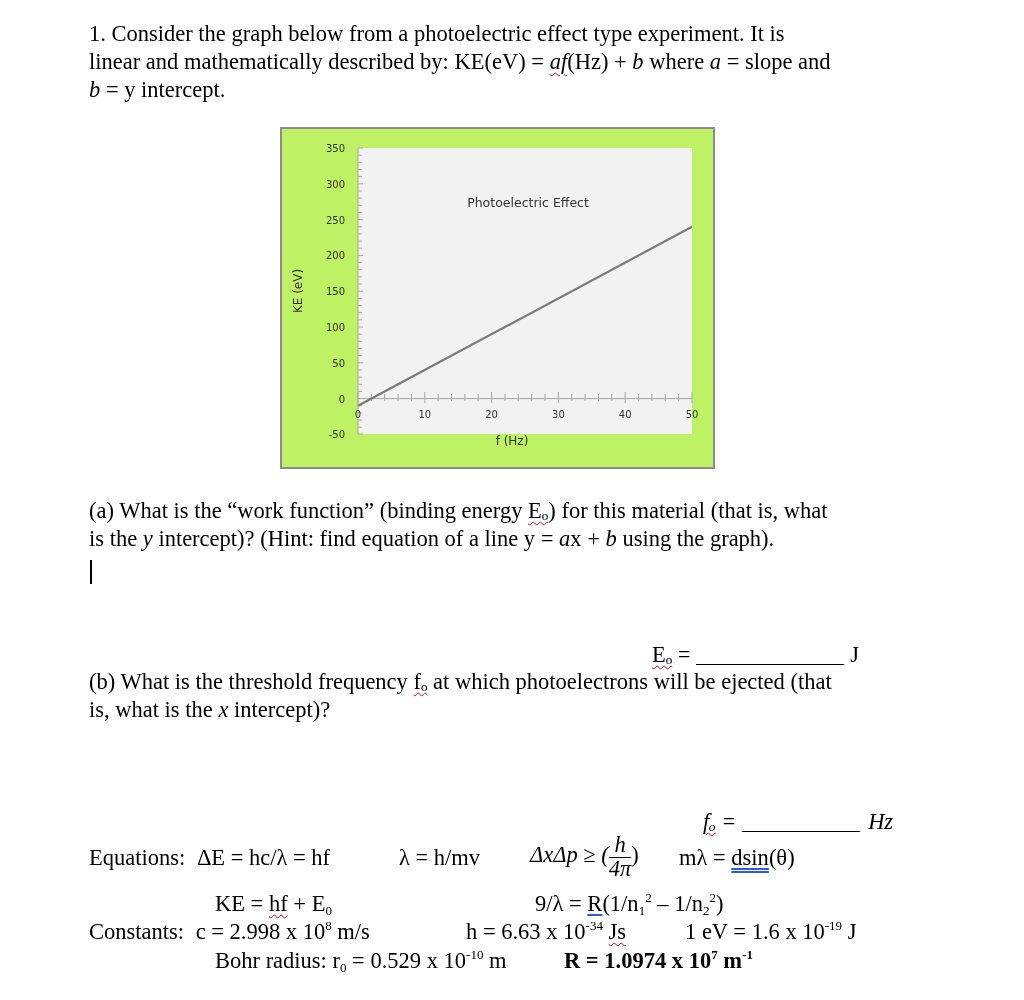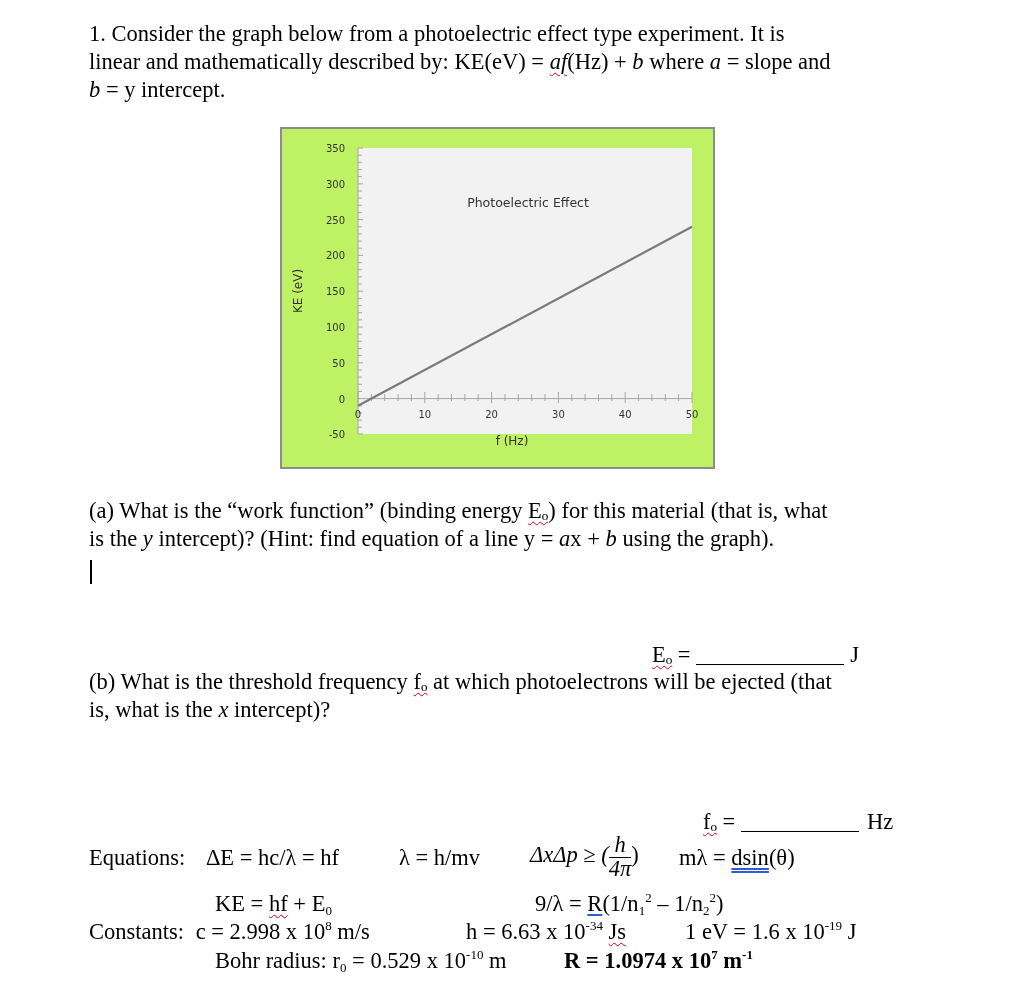--- a/index.html
+++ b/index.html
@@ -158,27 +158,27 @@
   <span class="squig">Eₒ</span><span> = </span><span class="blank" style="width:148px;"></span><span style="margin-left:6px;">J</span>
 </div>
 
 <div class="abs p" style="left:89px; top:668px;">
   <span>(b) What is the threshold frequency </span><span class="squig">fₒ</span><span> at which photoelectrons will be ejected (that</span>
 </div>
 <div class="abs p" style="left:89px; top:696px;">
   <span>is, what is the </span><span class="it">x</span><span> intercept)?</span>
 </div>
 
-<div class="abs p" style="left:703px; top:808px;">
+<div class="abs p" style="left:703px; top:808px;font-style:italic;">
   <span class="squig">fₒ</span><span> = </span><span class="blank" style="width:118px;"></span><span style="margin-left:8px;">Hz</span>
 </div>
 
 <div class="abs p" style="left:89px; top:844px;">
   <span class="bold">Equations:</span>
-  <span style="margin-left:15px;">ΔE = hc/λ = hf</span>
+  <span style="margin-left:6px;">ΔE = hc/λ = hf</span>
 </div>
 <div class="abs p" style="left:399px; top:844px;">
   <span>λ = h/mv</span>
 </div>
 <div class="abs p" style="left:530px; top:834px;">
   <span class="it">ΔxΔp ≥ (</span><span class="frac"><span class="num">h</span><span class="den it">4π</span></span><span>)</span>
 </div>
 <div class="abs p" style="left:679px; top:844px;">
   <span>mλ = </span><span class="dbl">dsin</span><span>(θ)</span>
 </div>

